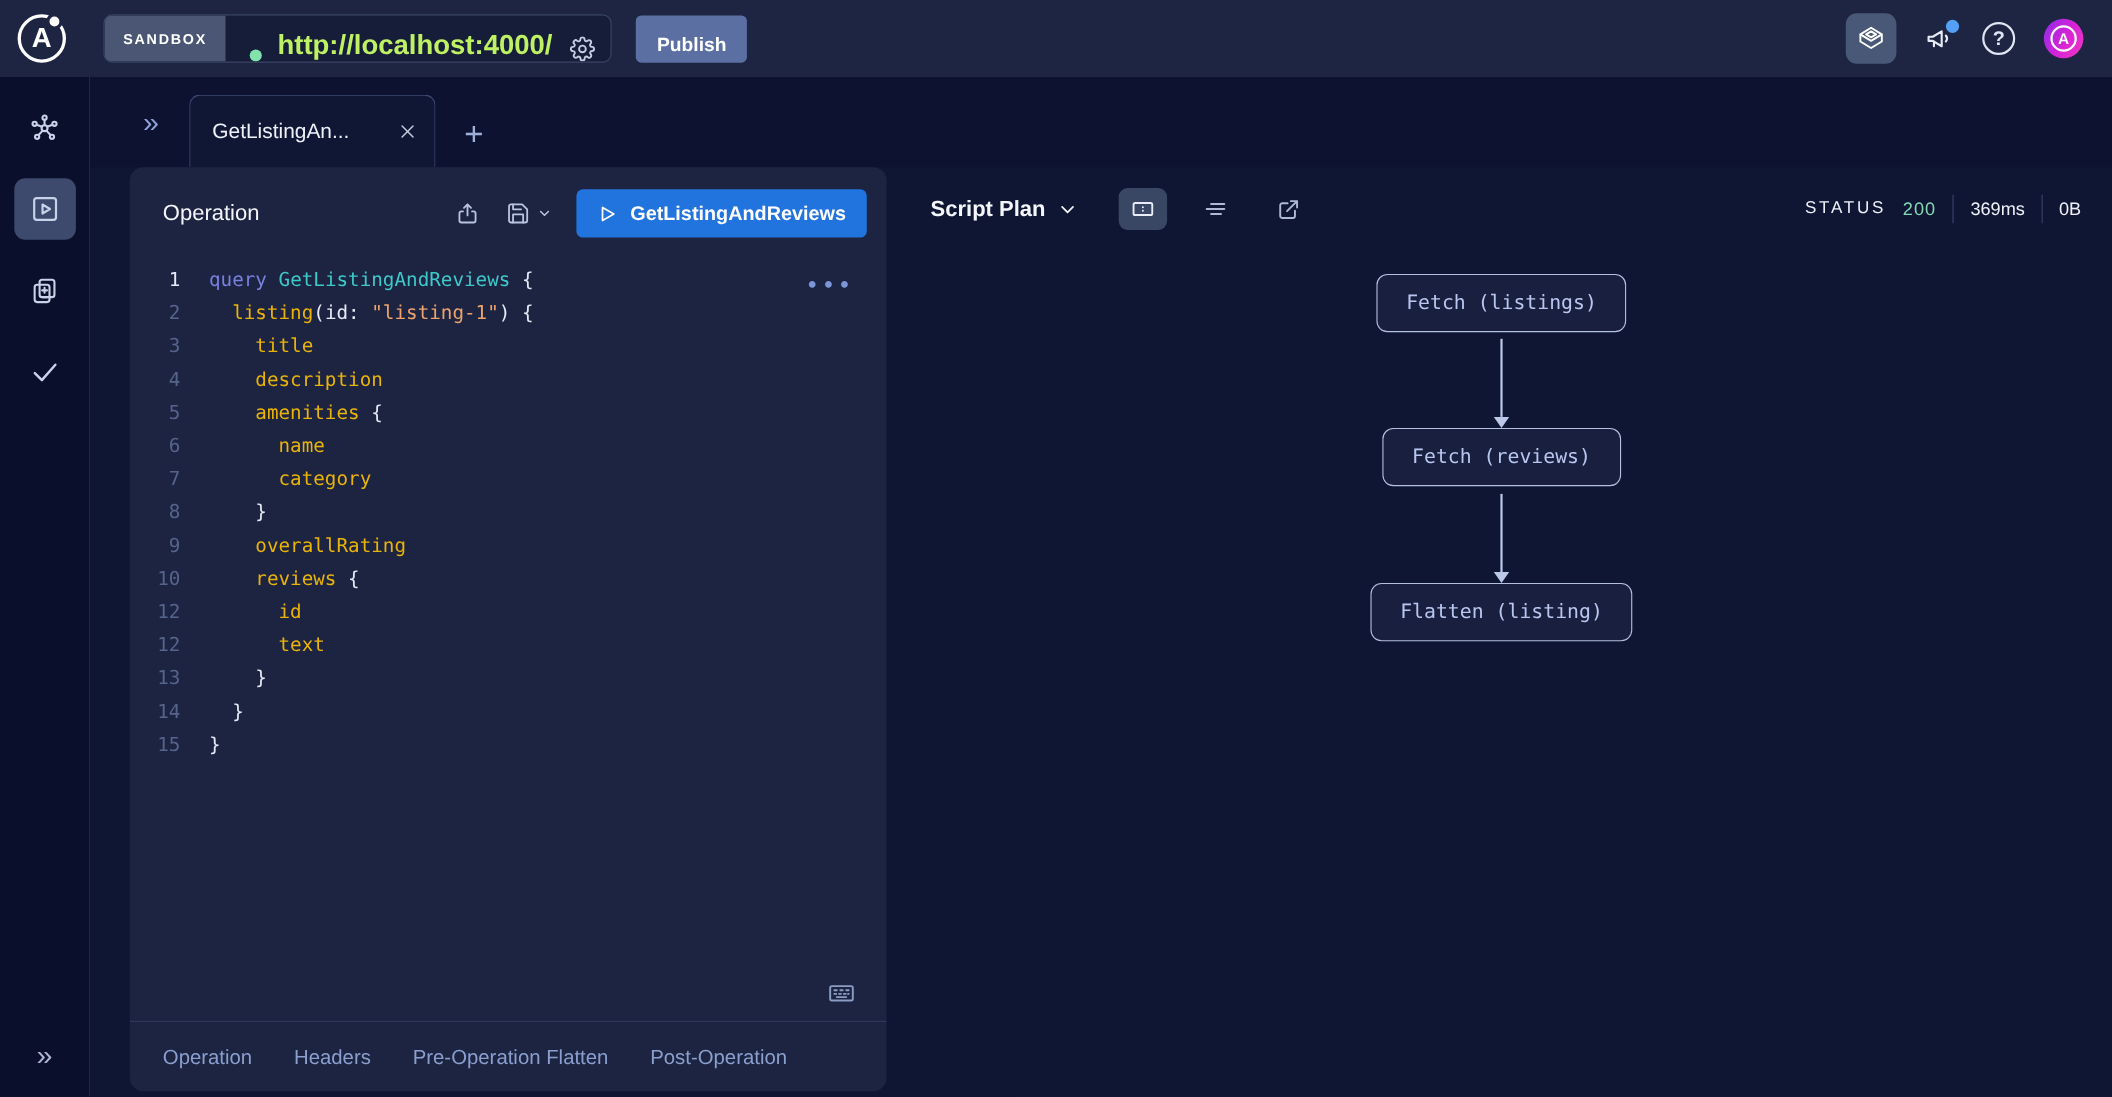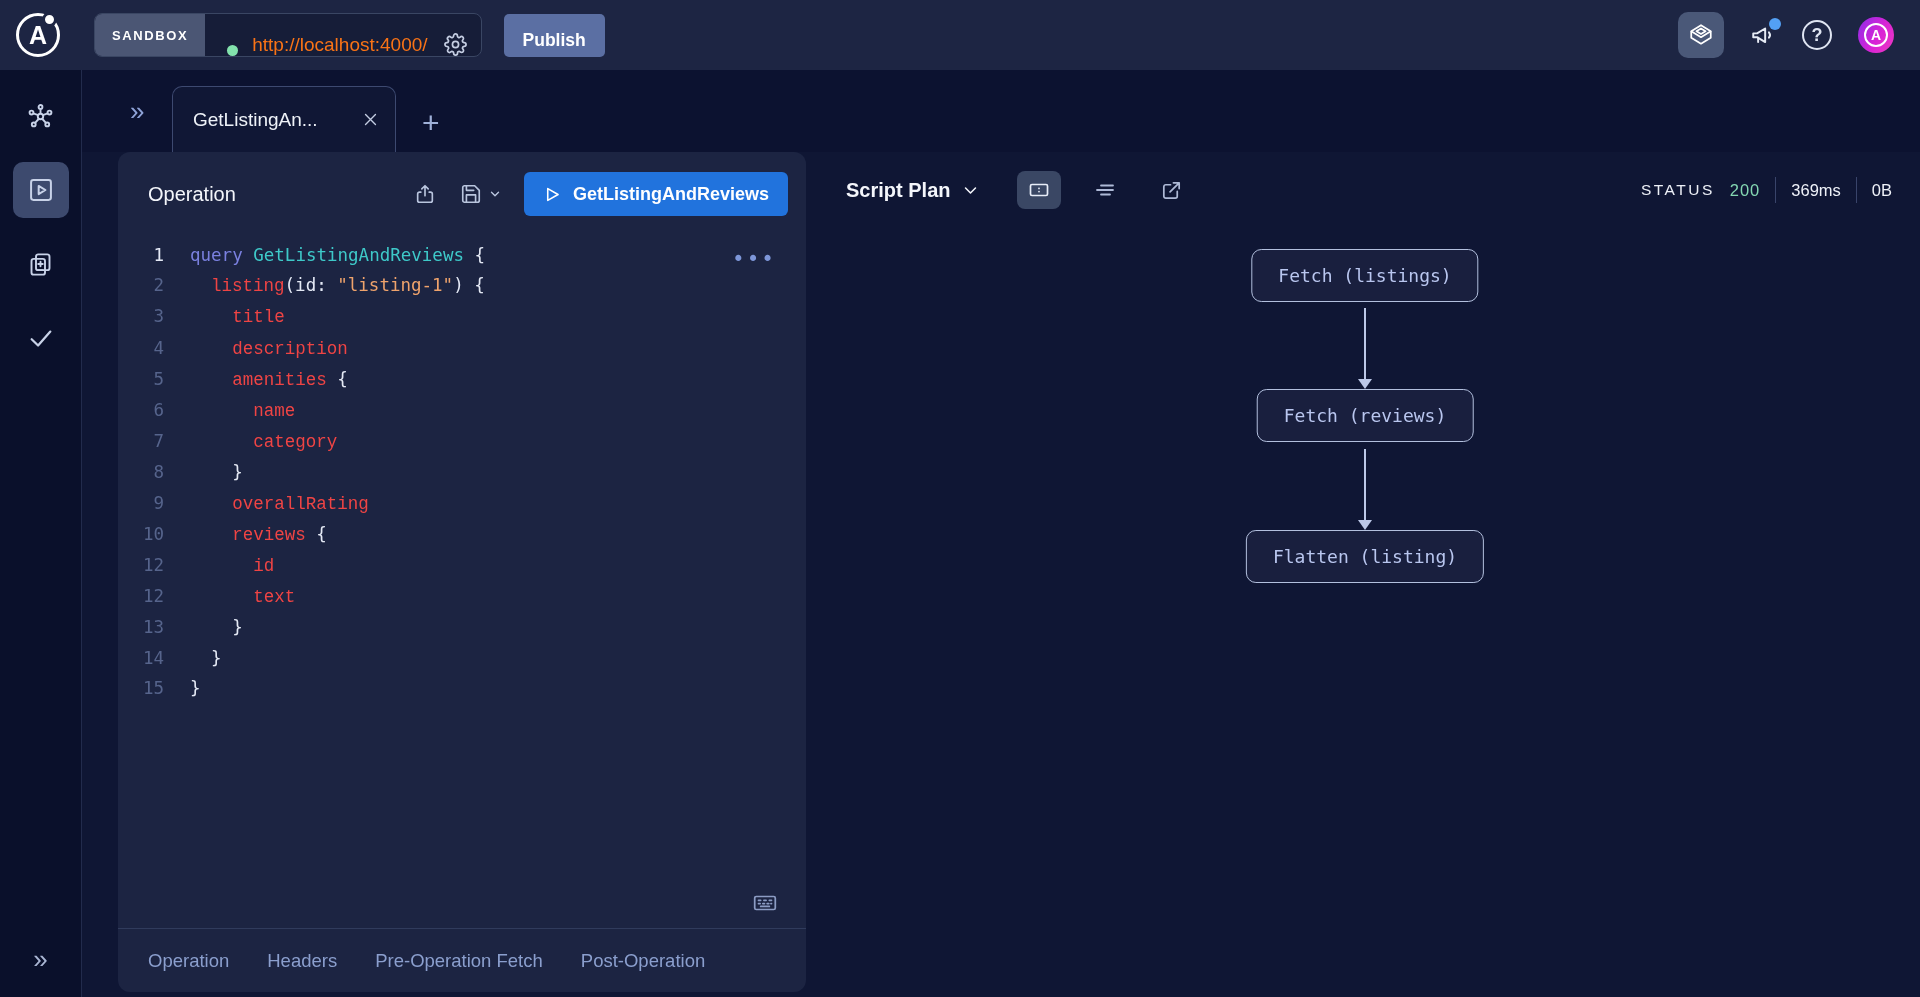--- a/index.html
+++ b/index.html
@@ -12,21 +12,21 @@
   .logo { width:44px; height:44px; border:3px solid #ffffff; border-radius:50%;
     display:flex; align-items:center; justify-content:center; color:#fff;
     font-weight:700; font-size:25px; position:relative; margin-right:34px; }
   .logo::after { content:""; position:absolute; top:-4px; right:0px; width:9px; height:9px;
     background:#ffffff; border-radius:50%; border:3px solid #1d2543; }
   .endpoint { display:flex; align-items:flex-end; height:44px; border:1px solid #3a4663;
     border-radius:8px; background:#161d38; overflow:hidden; }
   .sandbox-badge { background:#4b5674; color:#ffffff; font-size:13px; font-weight:700;
     letter-spacing:1.6px; height:100%; display:flex; align-items:center; padding:0 17px; }
   .ep-dot { width:11px; height:11px; border-radius:50%; background:#83e3ad; margin:0 14px 0 22px; }
-  .ep-url { color:#f97316; font-size:19px; margin-right:16px; }
+  .ep-url { color:#bef264; font-size:25px; margin-right:16px;font-weight:bold; }
   .gear-btn { color:#c4cde2; margin-right:14px; display:flex; cursor:pointer; }
   .publish-btn { margin-left:22px; height:43px; padding:16px 19px; background:#5b6fa3;
     border:none; border-radius:5px; color:#fff; font-size:17.5px; font-weight:700;
     font-family:inherit; cursor:pointer; }
   .topbar-right { margin-left:auto; display:flex; align-items:center; gap:26px; }
   .cube-btn { width:46px; height:46px; border-radius:10px; background:#4a5878; color:#fff;
     display:flex; align-items:center; justify-content:center; cursor:pointer; }
   .megaphone-wrap { position:relative; color:#e6ebf5; display:flex; cursor:pointer; }
   .megaphone-dot { position:absolute; top:-4px; right:-5px; width:12px; height:12px;
     border-radius:50%; background:#53a0f4; }
@@ -83,21 +83,21 @@
   .editor { flex:1; position:relative; padding-top:14px;
     font-family:"DejaVu Sans Mono", monospace; font-size:17.5px; line-height:30.2px; }
   .code-line { display:flex; }
   .ln { width:72px; text-align:right; padding-right:26px; color:#56648c; flex:none;
     user-select:none; }
   .code-line.active .ln { color:#e5eaf6; }
   .lc { white-space:pre; }
   .ig { display:inline-block; width:2ch; border-right:1px solid #2e3a5e; }
   .tk-kw  { color:#7a80df; }
   .tk-op  { color:#3ec9c9; }
-  .tk-fld { color:#ef4444;font-family:Liberation Mono, monospace; }
+  .tk-fld { color:#eab308; }
   .tk-str { color:#efa36c; }
   .tk-pl  { color:#e4e9f5; }
   .ellipsis-btn { position:absolute; top:18px; right:30px; color:#7d96d8; font-size:21px;
     letter-spacing:2px; cursor:pointer; }
   .kbd-btn { position:absolute; right:28px; bottom:12px; color:#8c9cc4; cursor:pointer; }
 
   .op-footer { height:64px; border-top:1px solid #303b5c; display:flex; align-items:center;
     gap:38px; padding-left:30px; overflow:hidden; flex:none; white-space:nowrap; }
   .footer-tab { color:#8b9fce; font-size:18.5px; cursor:pointer; }
 
@@ -330,21 +330,21 @@
             <svg width="26" height="26" viewBox="0 0 24 24" fill="none" stroke="currentColor" stroke-width="1.6" stroke-linecap="round">
               <rect x="2.5" y="6" width="19" height="12" rx="1.5"></rect>
               <path d="M6 9.5h2 M11 9.5h2 M16 9.5h2 M6 12.5h1.5 M10 12.5h1.5 M14 12.5h1.5 M17.5 12.5h.5 M8 15.2h8"></path>
             </svg>
           </span>
         </div>
 
         <div class="op-footer" id="op-footer">
             <span class="footer-tab">Operation</span>
             <span class="footer-tab">Headers</span>
-            <span class="footer-tab">Pre-Operation Fetch</span>
+            <span class="footer-tab">Pre-Operation Flatten</span>
             <span class="footer-tab">Post-Operation</span>
           </div>
       </section>
 
       <section class="plan-panel">
         <div class="plan-header">
           <div class="plan-title-group">
             <span class="plan-title">Script Plan</span>
             <svg width="17" height="17" viewBox="0 0 24 24" fill="none" stroke="currentColor" stroke-width="2.2" stroke-linecap="round" stroke-linejoin="round">
               <path d="M5 8.5 L12 15.5 L19 8.5"></path>

